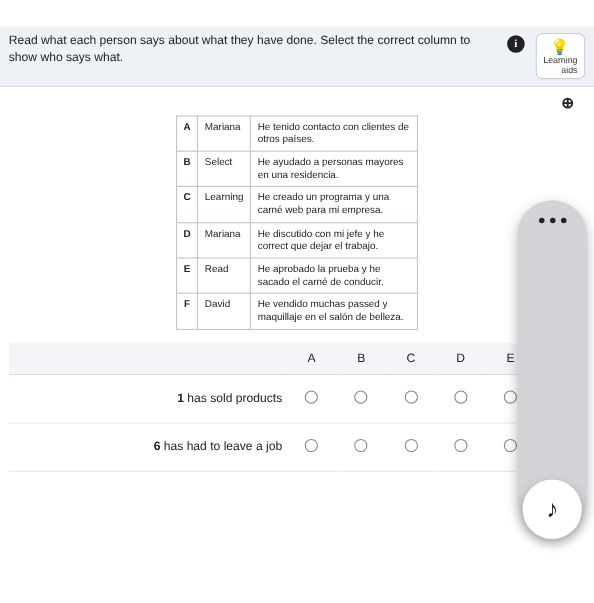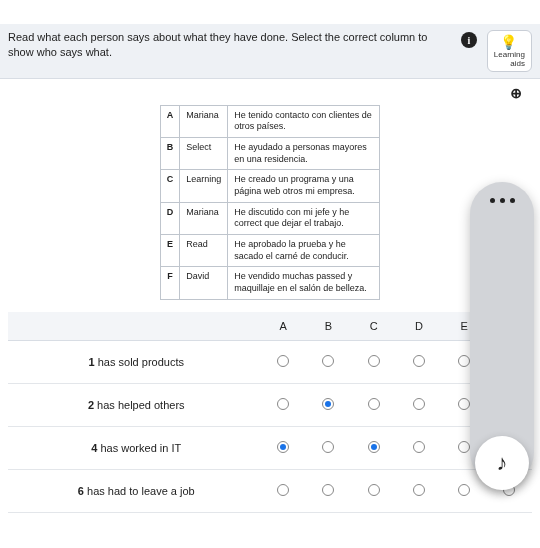--- a/index.html
+++ b/index.html
@@ -43,21 +43,21 @@
 
   .answer-wrap { margin-top: 4px; }
   table.answer { width: 100%; border-collapse: collapse; table-layout: fixed; }
   table.answer th, table.answer td { border-bottom: 1px solid #e3e6ea; }
   table.answer thead th {
     background: #f3f5f8; font-weight: normal; font-size: 11px; color:#222;
     padding: 8px 0; text-align:center; border-bottom: 1px solid #d8dde4;
   }
   table.answer thead th.stub { background:#f3f5f8; }
   table.answer tbody td { padding: 14px 4px; text-align:center; vertical-align: middle;}
-  table.answer tbody td.q { text-align:center; padding-left: 8px; font-size: 11px; white-space: normal; }
+  table.answer tbody td.q { text-align:right; padding-left: 8px; font-size: 11px; white-space: normal; }
   .qnum { font-weight: bold; }
   .radio {
     width: 12px; height: 12px; border: 1px solid #888; border-radius: 50%;
     display: inline-block; position: relative; background: #fff;
   }
   .radio.sel::after {
     content: ""; position: absolute; top: 2px; left: 2px; width: 6px; height: 6px;
     border-radius: 50%; background: #1a73e8;
   }
 
@@ -110,21 +110,21 @@
             <td class="tx">He tenido contacto con clientes de otros países.</td>
           </tr>
           <tr>
             <td class="k">B</td>
             <td class="nm">Select</td>
             <td class="tx">He ayudado a personas mayores en una residencia.</td>
           </tr>
           <tr>
             <td class="k">C</td>
             <td class="nm">Learning</td>
-            <td class="tx">He creado un programa y una página web otros mi empresa.</td>
+            <td class="tx">He creado un programa y una carné web para mi empresa.</td>
           </tr>
           <tr>
             <td class="k">D</td>
             <td class="nm">Mariana</td>
             <td class="tx">He discutido con mi jefe y he correct que dejar el trabajo.</td>
           </tr>
           <tr>
             <td class="k">E</td>
             <td class="nm">Read</td>
             <td class="tx">He aprobado la prueba y he sacado el carné de conducir.</td>
@@ -163,38 +163,20 @@
             <tr>
               <td class="q"><span class="qnum">1</span> has sold products</td>
               <td><span class="radio"></span></td>
               <td><span class="radio"></span></td>
               <td><span class="radio"></span></td>
               <td><span class="radio"></span></td>
               <td><span class="radio"></span></td>
               <td><span class="radio"></span></td>
             </tr>
             <tr>
-              <td class="q"><span class="qnum">2</span> has helped others</td>
-              <td><span class="radio"></span></td>
-              <td><span class="radio sel"></span></td>
-              <td><span class="radio"></span></td>
-              <td><span class="radio"></span></td>
-              <td><span class="radio"></span></td>
-              <td><span class="radio"></span></td>
-            </tr>
-            <tr>
-              <td class="q"><span class="qnum">4</span> has worked in IT</td>
-              <td><span class="radio sel"></span></td>
-              <td><span class="radio"></span></td>
-              <td><span class="radio sel"></span></td>
-              <td><span class="radio"></span></td>
-              <td><span class="radio"></span></td>
-              <td><span class="radio"></span></td>
-            </tr>
-            <tr>
               <td class="q"><span class="qnum">6</span> has had to leave a job</td>
               <td><span class="radio"></span></td>
               <td><span class="radio"></span></td>
               <td><span class="radio"></span></td>
               <td><span class="radio"></span></td>
               <td><span class="radio"></span></td>
               <td><span class="radio"></span></td>
             </tr>
           </tbody>
     </table>

